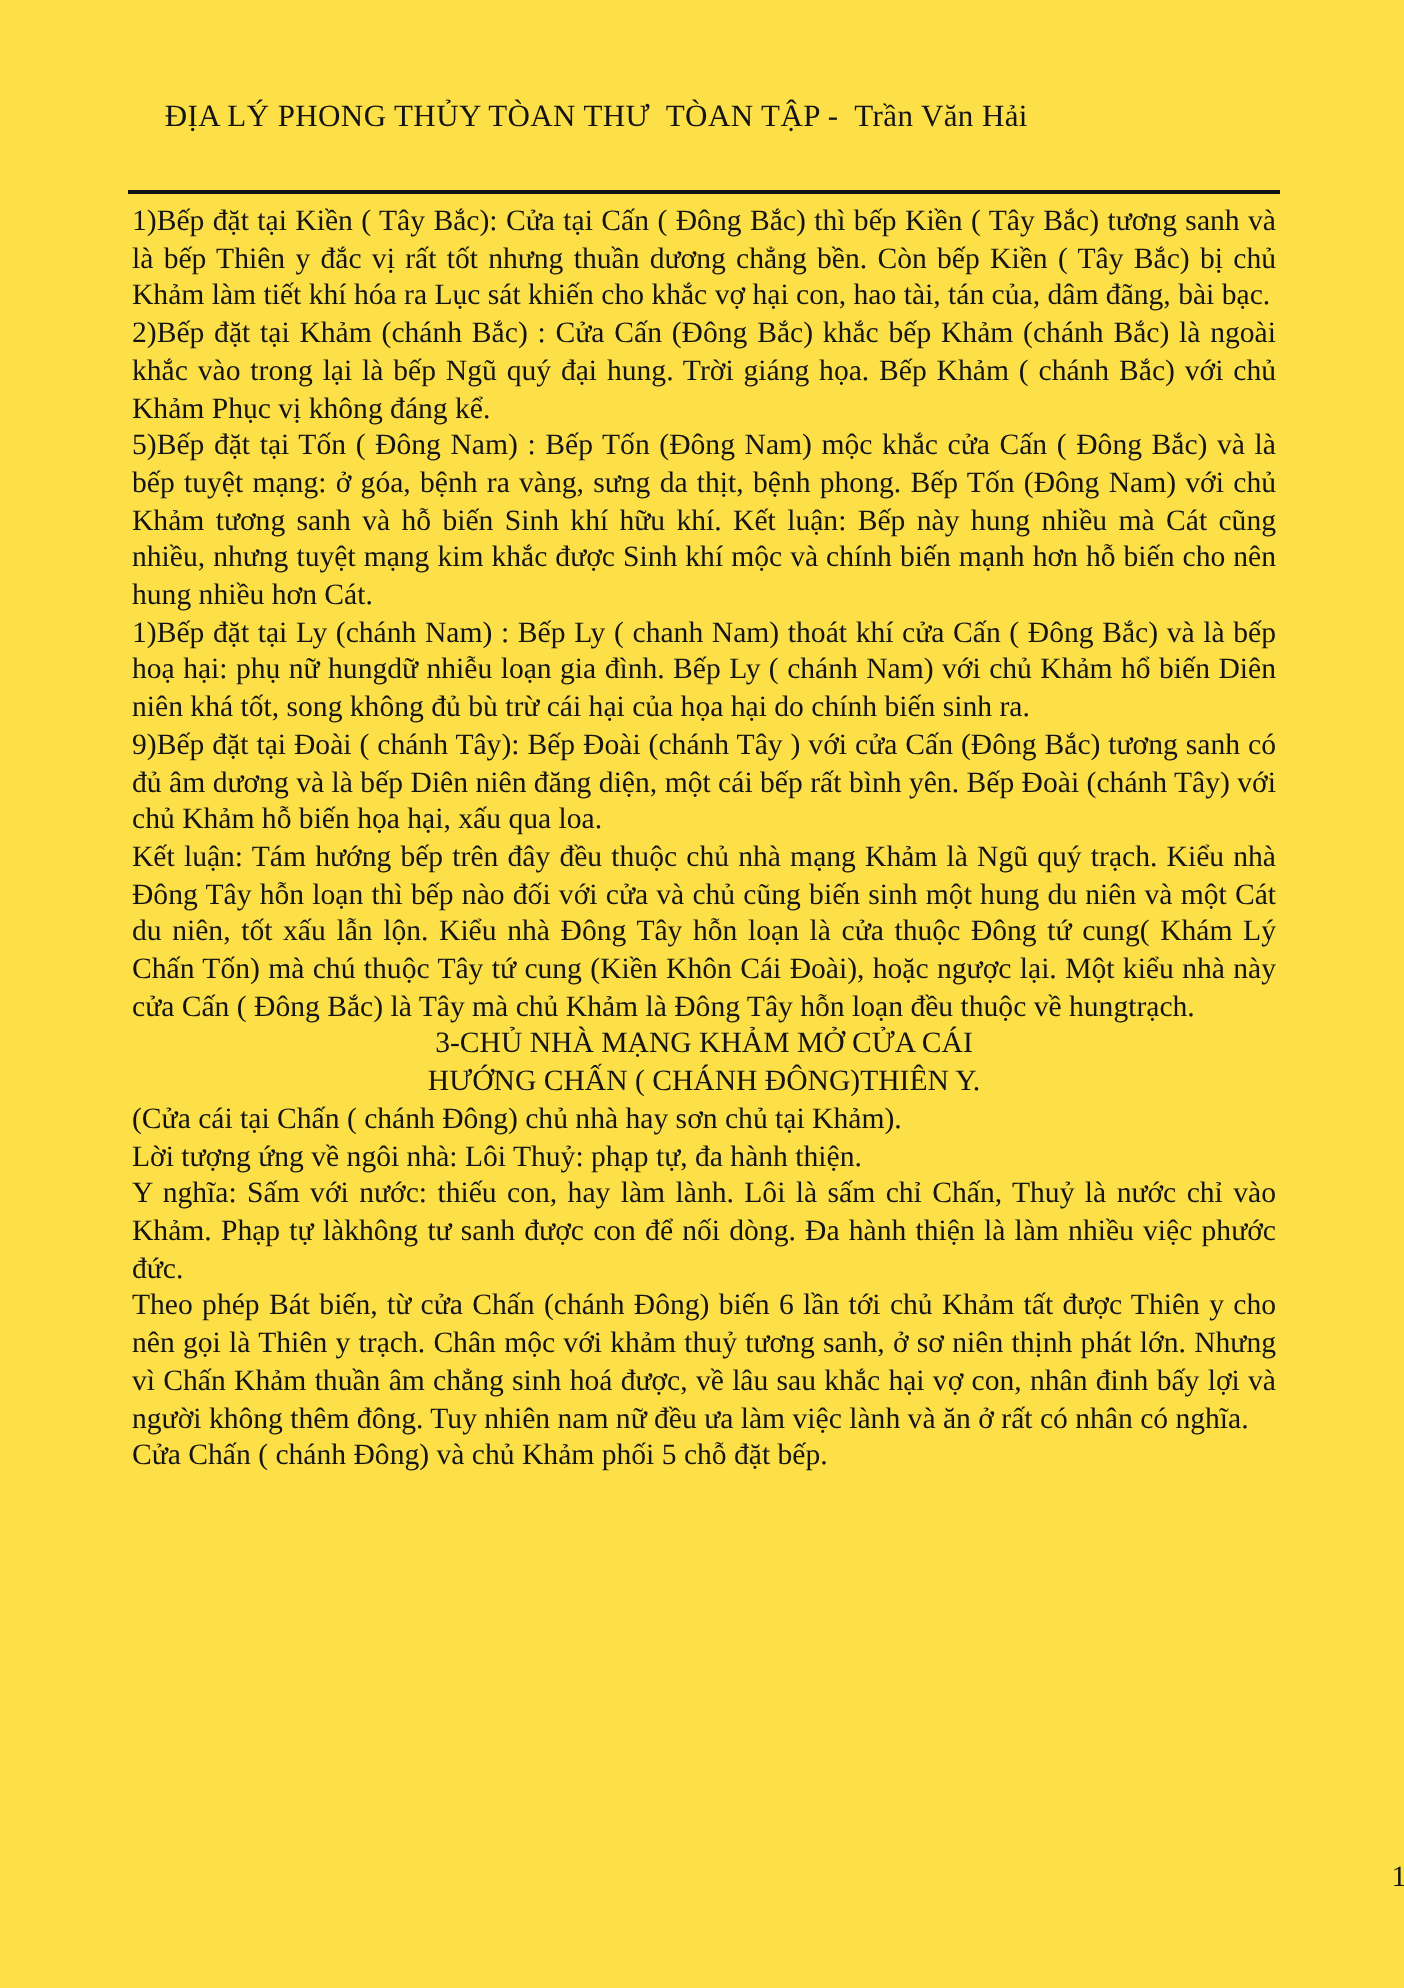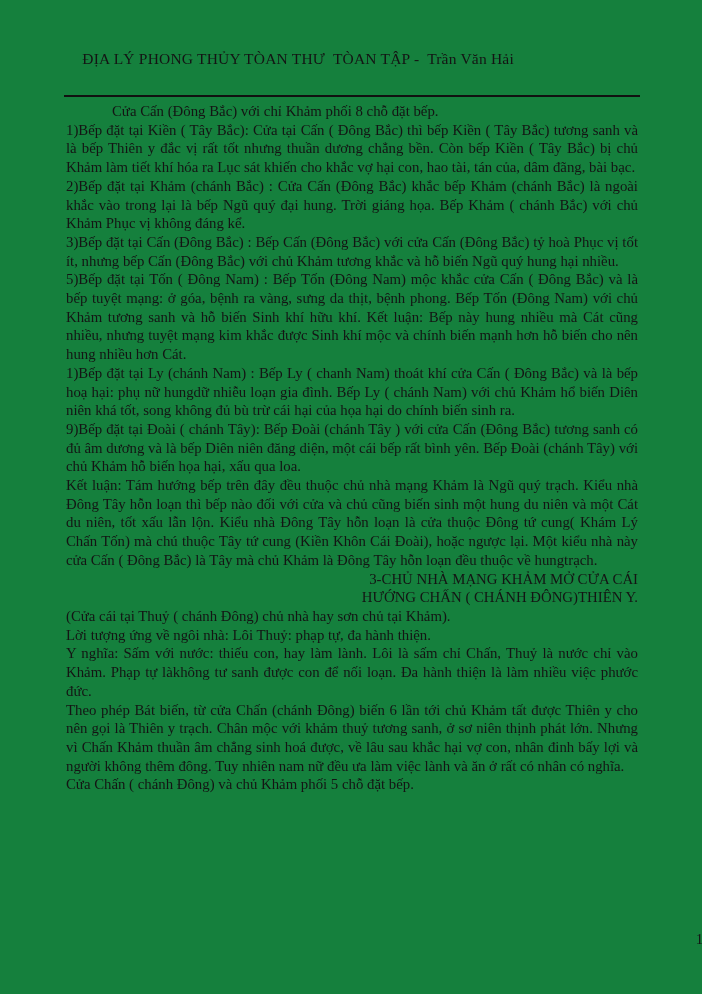--- a/index.html
+++ b/index.html
@@ -4,21 +4,21 @@
 <style>
   html, body {
     margin: 0;
     padding: 0;
     background: #ffffff;
   }
   .page {
     position: relative;
     width: 702px;
     height: 994px;
-    background: #15803d;
+    background: #fde047;
     color: #141414;
     font-family: "Liberation Serif", serif;
     overflow: hidden;
   }
   .header {
     margin: 32px 62px 0 66px;
     font-size: 15.5px;
     letter-spacing: 0.2px;
     white-space: pre;
   }
@@ -34,21 +34,21 @@
     text-align: justify;
   }
   .body-text p {
     margin: 0;
     padding: 0;
   }
   .intro {
     text-indent: 46px;
   }
   .heading {
-    text-align: right;
+    text-align: center;
   }
   .heading-2 {
     padding-left: 4px;
   }
   .footer {
     position: absolute;
     left: 16px;
     bottom: 46px;
     width: 100%;
     text-align: right;
@@ -60,36 +60,34 @@
 
 <div class="page">
 
   <div class="header">
     <span>ĐỊA LÝ PHONG THỦY TÒAN THƯ  TÒAN TẬP -  Trần Văn Hải</span>
   </div>
 
   <hr class="rule">
 
   <div class="body-text">
-    <p class="intro">Cửa Cấn (Đông Bắc) với chỉ Khảm phối 8 chỗ đặt bếp.</p>
 
     <p>1)Bếp đặt tại Kiền ( Tây Bắc): Cửa tại Cấn ( Đông Bắc) thì bếp Kiền ( Tây Bắc) tương sanh và là bếp Thiên y đắc vị rất tốt nhưng thuần dương chẳng bền. Còn bếp Kiền ( Tây Bắc) bị chủ Khảm làm tiết khí hóa ra Lục sát khiến cho khắc vợ hại con, hao tài, tán của, dâm đãng, bài bạc.</p>
     <p>2)Bếp đặt tại Khảm (chánh Bắc) : Cửa Cấn (Đông Bắc) khắc bếp Khảm (chánh Bắc) là ngoài khắc vào trong lại là bếp Ngũ quý đại hung. Trời giáng họa. Bếp Khảm ( chánh Bắc) với chủ Khảm Phục vị không đáng kể.</p>
-    <p>3)Bếp đặt tại Cấn (Đông Bắc) : Bếp Cấn (Đông Bắc) với cửa Cấn (Đông Bắc) tỷ hoà Phục vị tốt ít, nhưng bếp Cấn (Đông Bắc) với chủ Khảm tương khắc và hỗ biến Ngũ quý hung hại nhiều.</p>
     <p>5)Bếp đặt tại Tốn ( Đông Nam) : Bếp Tốn (Đông Nam) mộc khắc cửa Cấn ( Đông Bắc) và là bếp tuyệt mạng: ở góa, bệnh ra vàng, sưng da thịt, bệnh phong. Bếp Tốn (Đông Nam) với chủ Khảm tương sanh và hỗ biến Sinh khí hữu khí. Kết luận: Bếp này hung nhiều mà Cát cũng nhiều, nhưng tuyệt mạng kim khắc được Sinh khí mộc và chính biến mạnh hơn hỗ biến cho nên hung nhiều hơn Cát.</p>
     <p>1)Bếp đặt tại Ly (chánh Nam) : Bếp Ly ( chanh Nam) thoát khí cửa Cấn ( Đông Bắc) và là bếp hoạ hại: phụ nữ hungdữ nhiễu loạn gia đình. Bếp Ly ( chánh Nam) với chủ Khảm hổ biến Diên niên khá tốt, song không đủ bù trừ cái hại của họa hại do chính biến sinh ra.</p>
     <p>9)Bếp đặt tại Đoài ( chánh Tây): Bếp Đoài (chánh Tây ) với cửa Cấn (Đông Bắc) tương sanh có đủ âm dương và là bếp Diên niên đăng diện, một cái bếp rất bình yên. Bếp Đoài (chánh Tây) với chủ Khảm hỗ biến họa hại, xấu qua loa.</p>
     <p>Kết luận: Tám hướng bếp trên đây đều thuộc chủ nhà mạng Khảm là Ngũ quý trạch. Kiểu nhà Đông Tây hỗn loạn thì bếp nào đối với cửa và chủ cũng biến sinh một hung du niên và một Cát du niên, tốt xấu lẫn lộn. Kiểu nhà Đông Tây hỗn loạn là cửa thuộc Đông tứ cung( Khám Lý Chấn Tốn) mà chú thuộc Tây tứ cung (Kiền Khôn Cái Đoài), hoặc ngược lại. Một kiểu nhà này cửa Cấn ( Đông Bắc) là Tây mà chủ Khảm là Đông Tây hỗn loạn đều thuộc về hungtrạch.</p>
 
     <p class="heading">3-CHỦ NHÀ MẠNG KHẢM MỞ CỬA CÁI</p>
     <p class="heading heading-2">HƯỚNG CHẤN ( CHÁNH ĐÔNG)THIÊN Y.</p>
 
-    <p>(Cửa cái tại Thuỷ ( chánh Đông) chủ nhà hay sơn chủ tại Khảm).</p>
+    <p>(Cửa cái tại Chấn ( chánh Đông) chủ nhà hay sơn chủ tại Khảm).</p>
     <p>Lời tượng ứng về ngôi nhà: Lôi Thuỷ: phạp tự, đa hành thiện.</p>
-    <p>Y nghĩa: Sấm với nước: thiếu con, hay làm lành. Lôi là sấm chỉ Chấn, Thuỷ là nước chỉ vào Khảm. Phạp tự làkhông tư sanh được con để nối loạn. Đa hành thiện là làm nhiều việc phước đức.</p>
+    <p>Y nghĩa: Sấm với nước: thiếu con, hay làm lành. Lôi là sấm chỉ Chấn, Thuỷ là nước chỉ vào Khảm. Phạp tự làkhông tư sanh được con để nối dòng. Đa hành thiện là làm nhiều việc phước đức.</p>
     <p>Theo phép Bát biến, từ cửa Chấn (chánh Đông) biến 6 lần tới chủ Khảm tất được Thiên y cho nên gọi là Thiên y trạch. Chân mộc với khảm thuỷ tương sanh, ở sơ niên thịnh phát lớn. Nhưng vì Chấn Khảm thuần âm chẳng sinh hoá được, về lâu sau khắc hại vợ con, nhân đinh bấy lợi và người không thêm đông. Tuy nhiên nam nữ đều ưa làm việc lành và ăn ở rất có nhân có nghĩa.</p>
     <p>Cửa Chấn ( chánh Đông) và chủ Khảm phối 5 chỗ đặt bếp.</p>
   </div>
 
   <div class="footer">
     <span>147</span>
   </div>
 
 </div>
 

